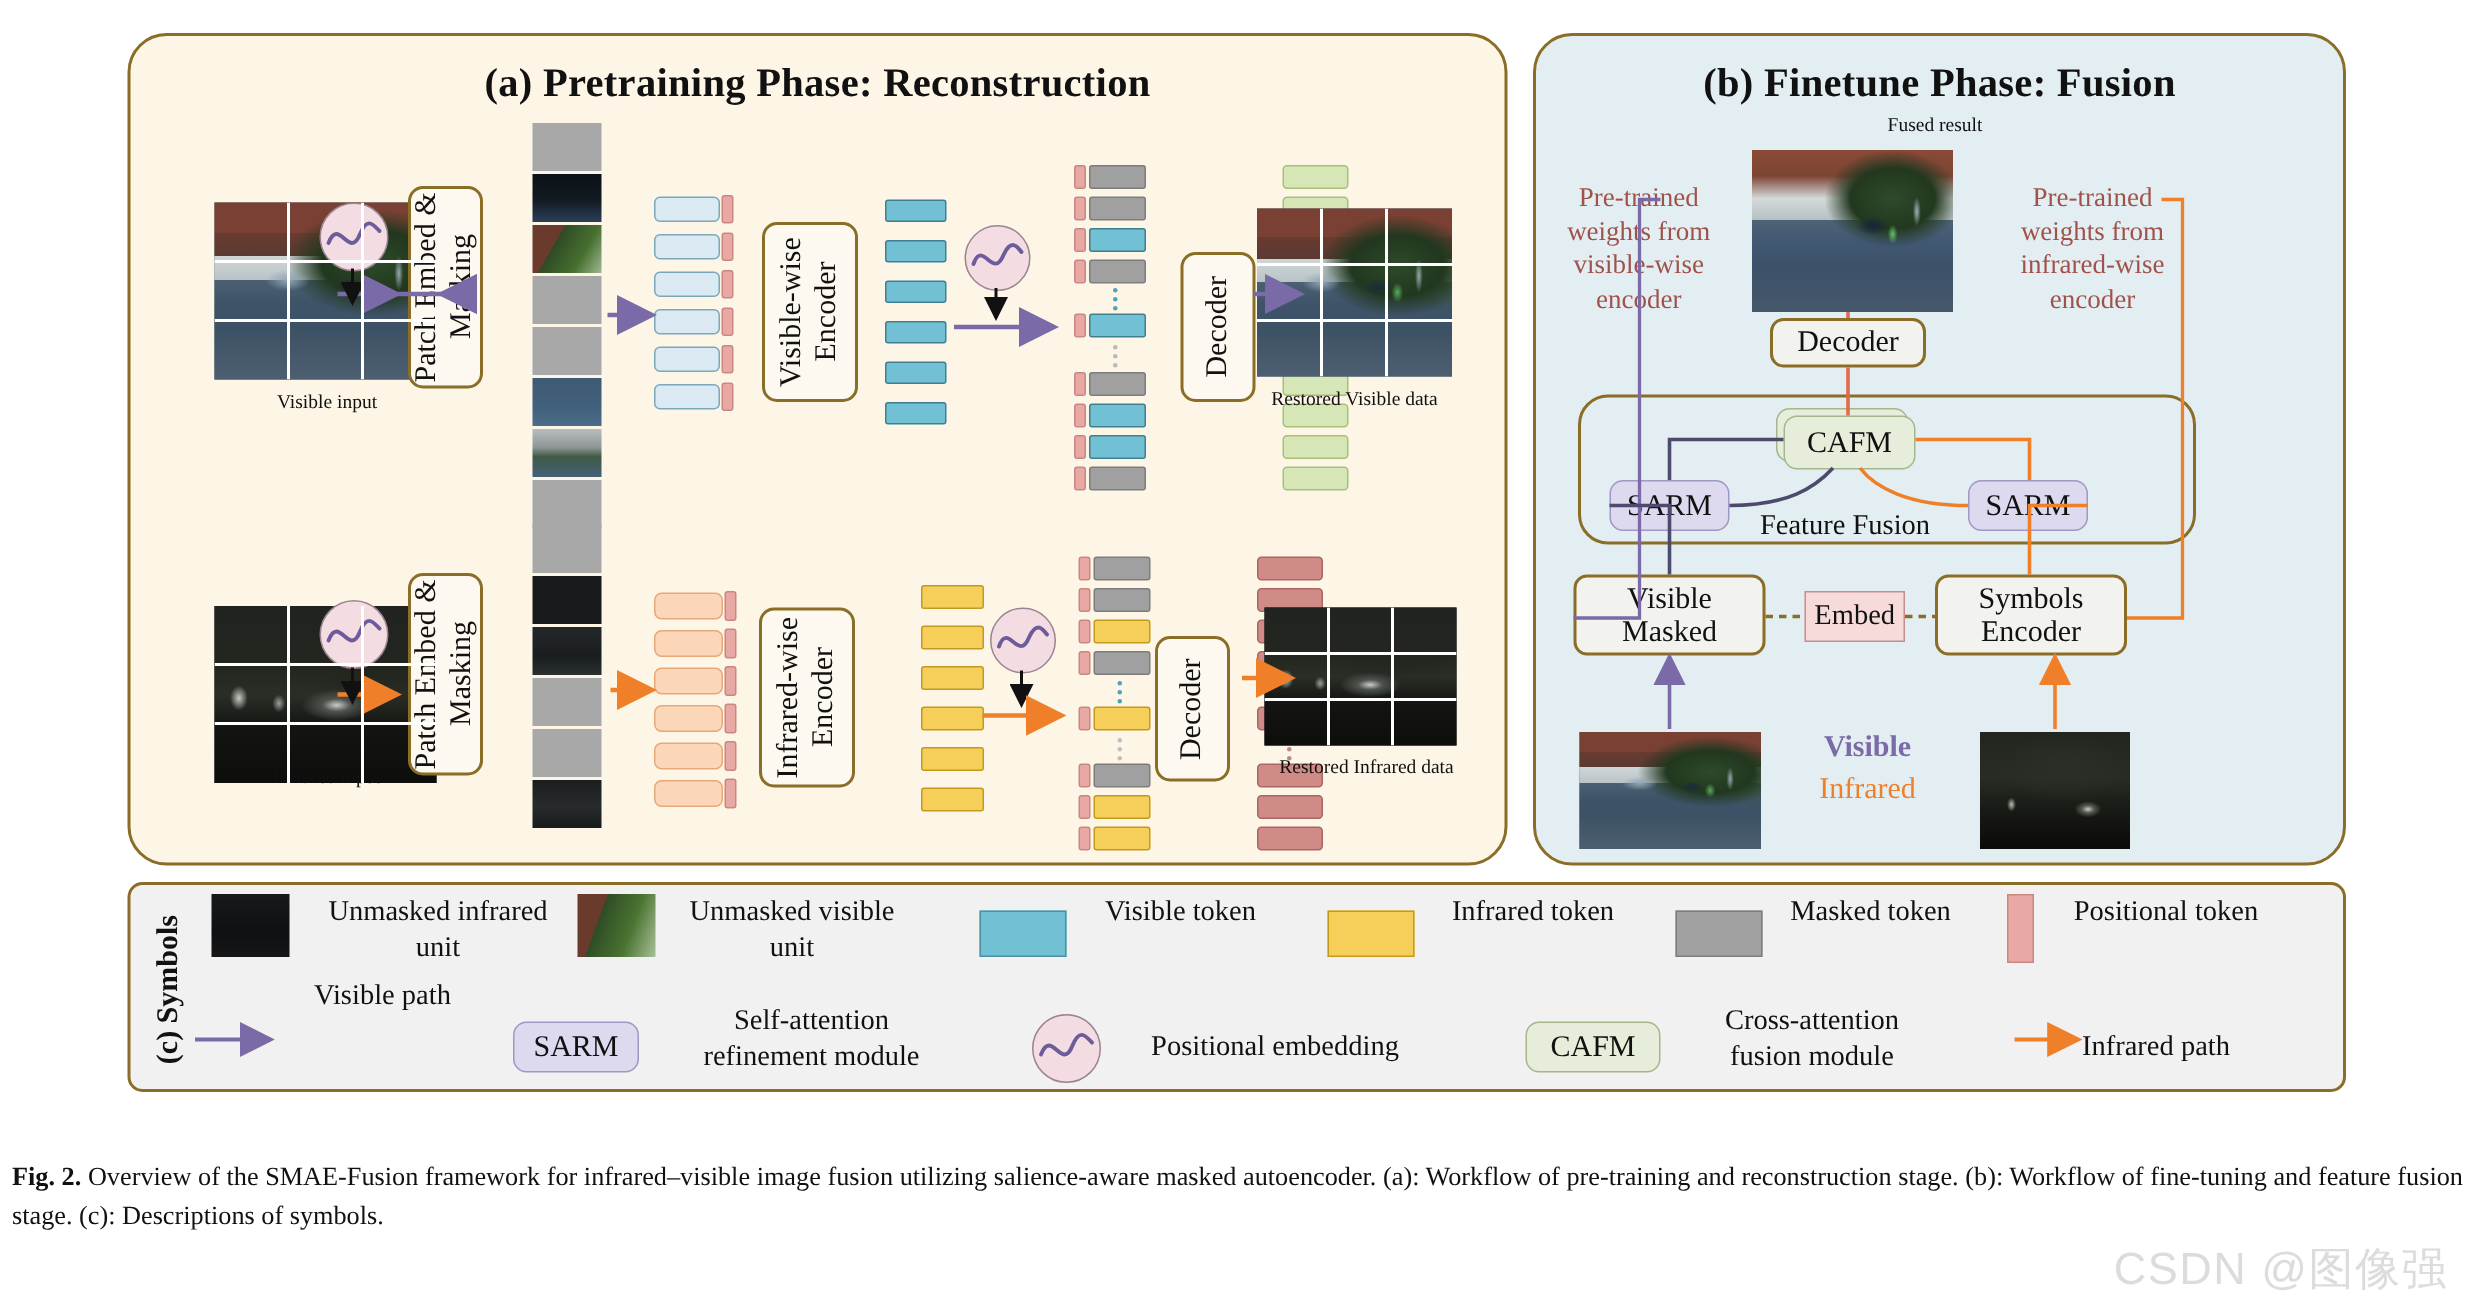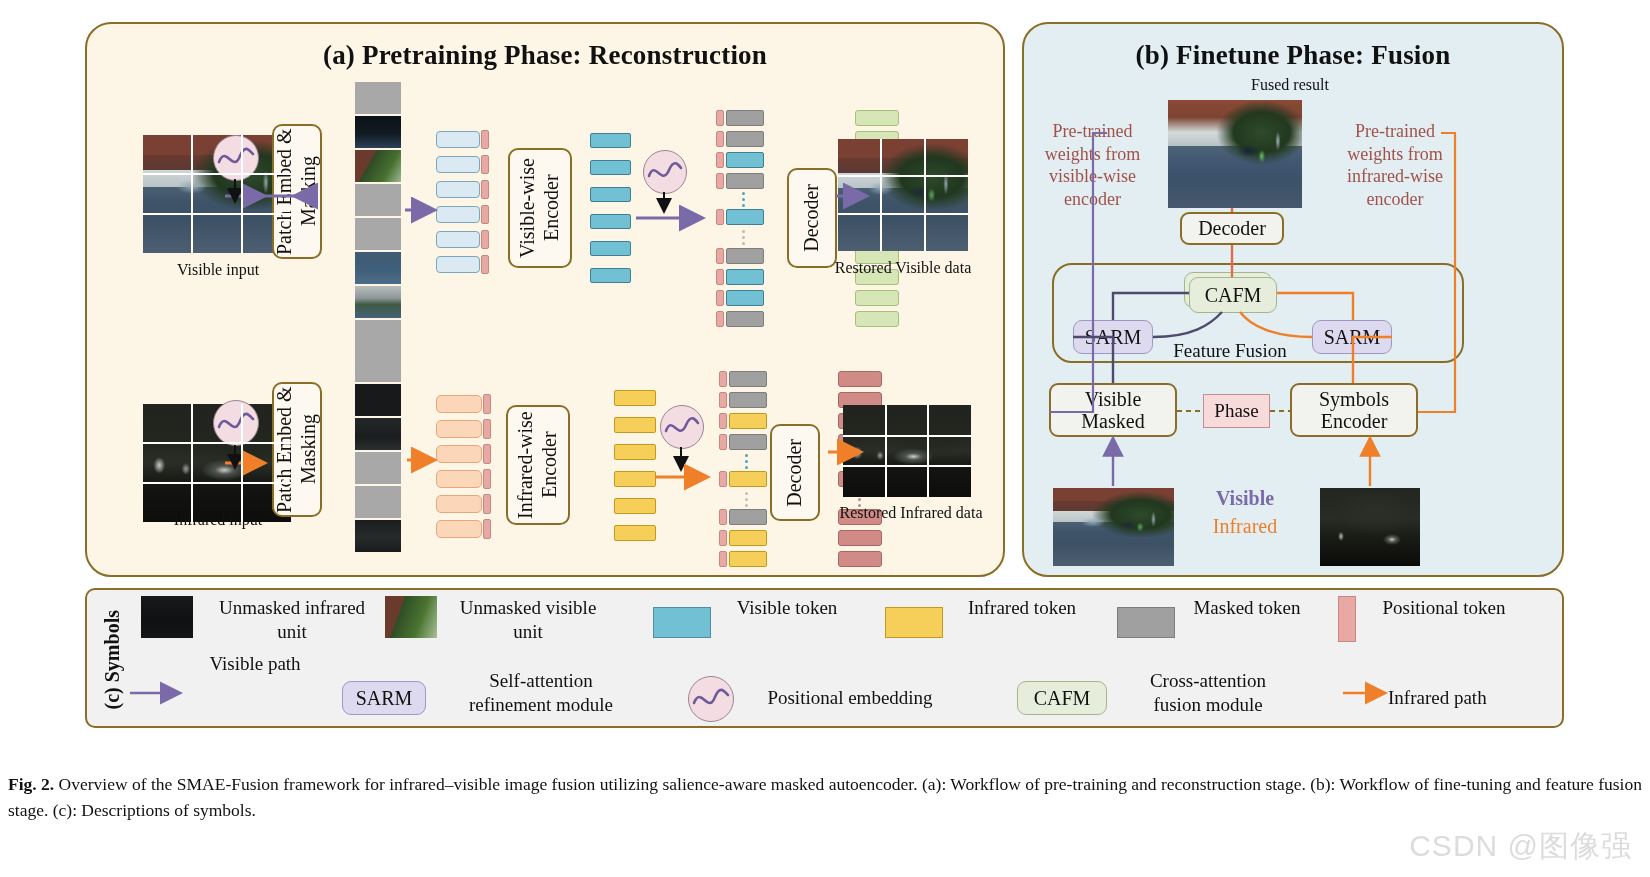--- a/index.html
+++ b/index.html
@@ -106,21 +106,21 @@
 
   
   .pe{position:absolute;border-radius:50%;background:#f3dde2;border:1.4px solid #9a8490;}
   .pe svg{position:absolute;inset:0;}
 
   
   .dots{position:absolute;display:flex;flex-direction:column;align-items:center;gap:3px;}
   .dots i{display:block;width:3px;height:3px;border-radius:50%;}
 
   
-  .cap{position:absolute;text-align:center;font-size:16px;line-height:1.2;}
+  .cap{position:absolute;text-align:center;font-size:13px;line-height:1.2;}
 
   
   .pretrain-txt{position:absolute;color:#a0524a;font-size:18px;line-height:1.25;text-align:center;}
 
   
   .legend-side{
     position:absolute;left:8px;top:0;height:140px;width:34px;
     display:flex;align-items:center;justify-content:center;
   }
   .legend-side span{writing-mode:vertical-rl;transform:rotate(180deg);font-weight:bold;font-size:20px;}
@@ -403,21 +403,21 @@
 </div>
 <div class="cap" style="left:1160px;top:340px;width:140px;font-size:19px;">Feature Fusion</div>
 
 <div class="hbox" style="left:1049px;top:383px;width:128px;height:54px;">
   <span>Visible Masked</span>
 </div>
 <div class="hbox" style="left:1290px;top:383px;width:128px;height:54px;">
   <span>Symbols Encoder</span>
 </div>
 <div class="abs" style="left:1203px;top:394px;width:67px;height:34px;background:#f7dada;border:1.6px solid #c58d8d;box-sizing:border-box;display:flex;align-items:center;justify-content:center;font-size:19px;">
-  <span>Phase</span>
+  <span>Embed</span>
 </div>
 
 <div class="ph vis-photo" style="left:1053px;top:488px;width:121px;height:78px;"></div>
 <div class="ph ir-photo2" style="left:1320px;top:488px;width:100px;height:78px;"></div>
 
 <div class="abs" style="left:1190px;top:487px;width:110px;text-align:center;font-size:20px;color:#7b6aa8;font-weight:bold;">Visible</div>
 <div class="abs" style="left:1190px;top:515px;width:110px;text-align:center;font-size:20px;color:#ef7f29;">Infrared</div>
 
 <div class="panel" id="panel-c">
   <div class="legend-side">

